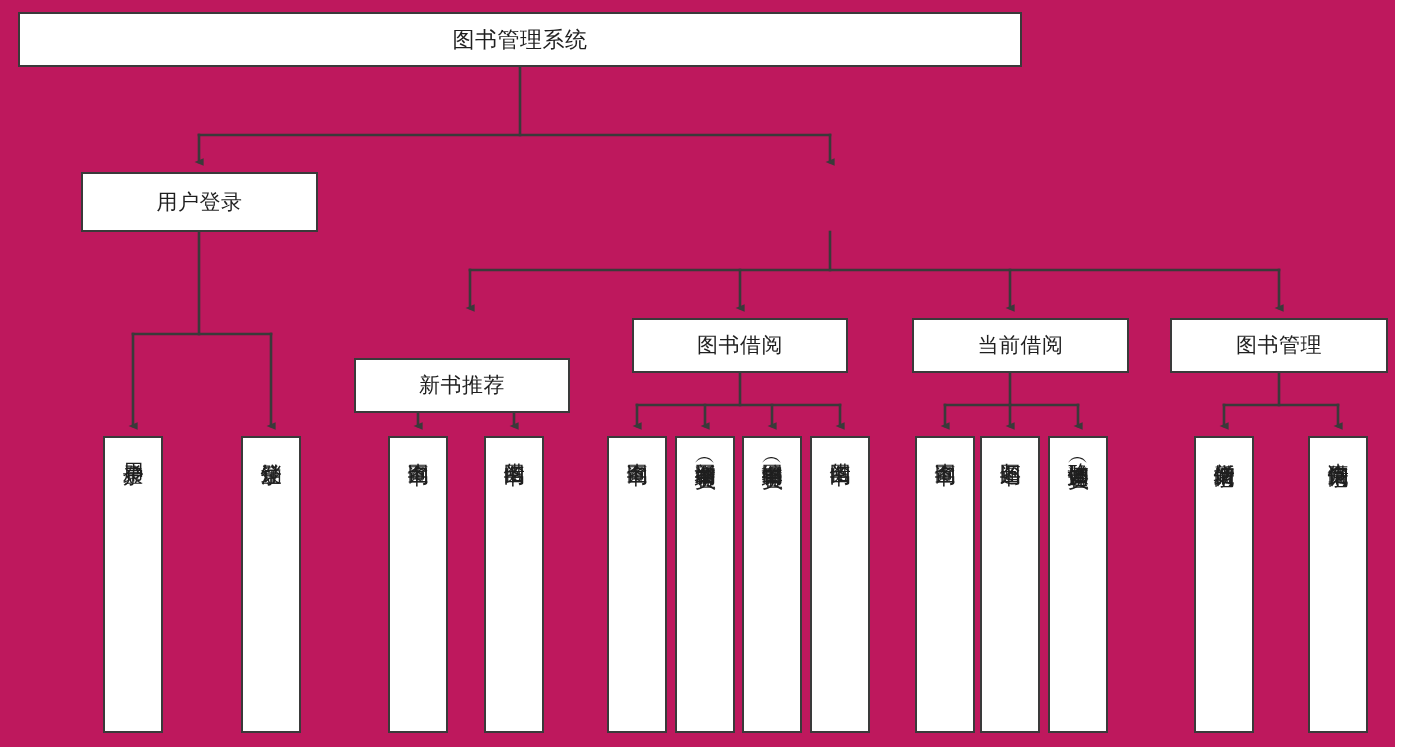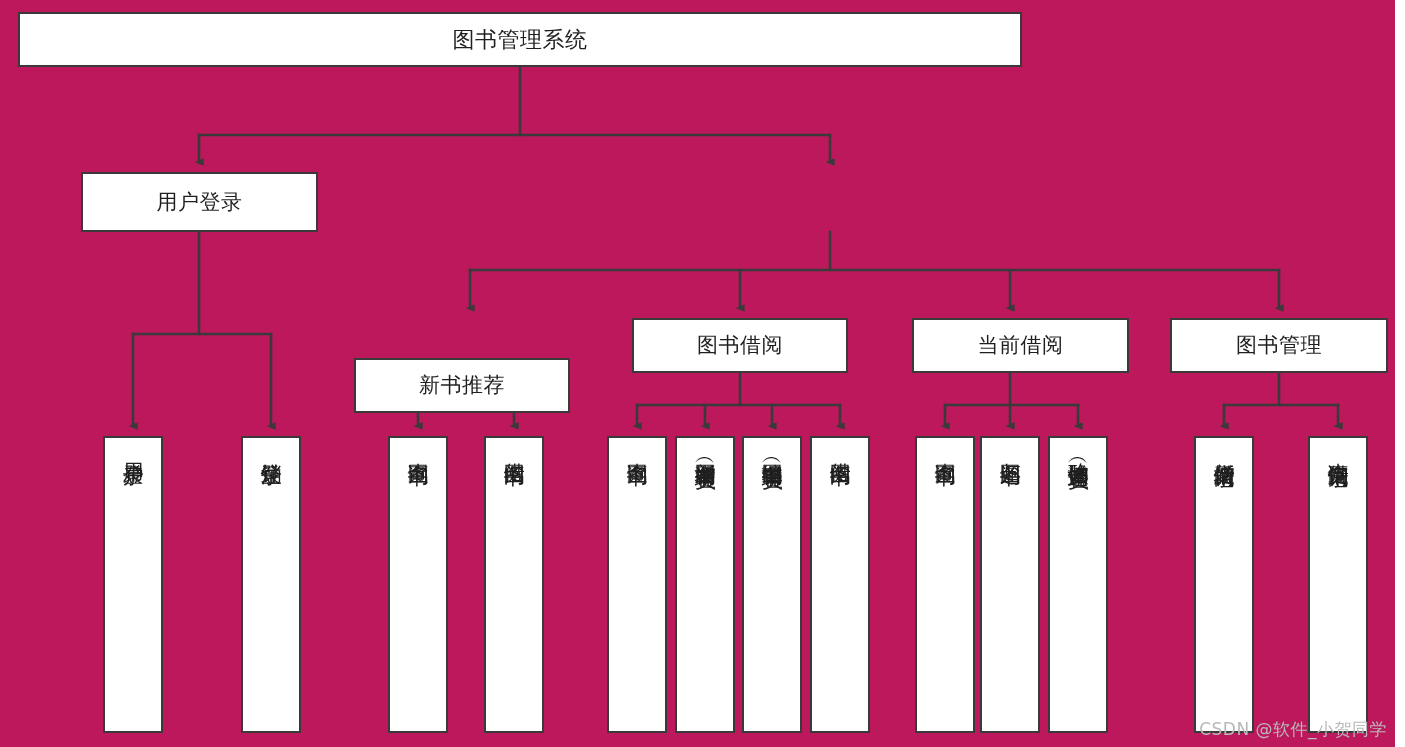--- a/index.html
+++ b/index.html
@@ -187,15 +187,14 @@
     <span class="node-label">确认归还（管理员）</span>
   </div>
 
   <div class="node vertical" style="left:1194px; top:436px; width:60px; height:297px;">
     <span class="node-label">新增借阅记录</span>
   </div>
   <div class="node vertical" style="left:1308px; top:436px; width:60px; height:297px;">
     <span class="node-label">查询借阅记录</span>
   </div>
 
-  <div class="watermark">CSDN @软件_小贺同学</div>
 
 </div>
 
 </body></html>

